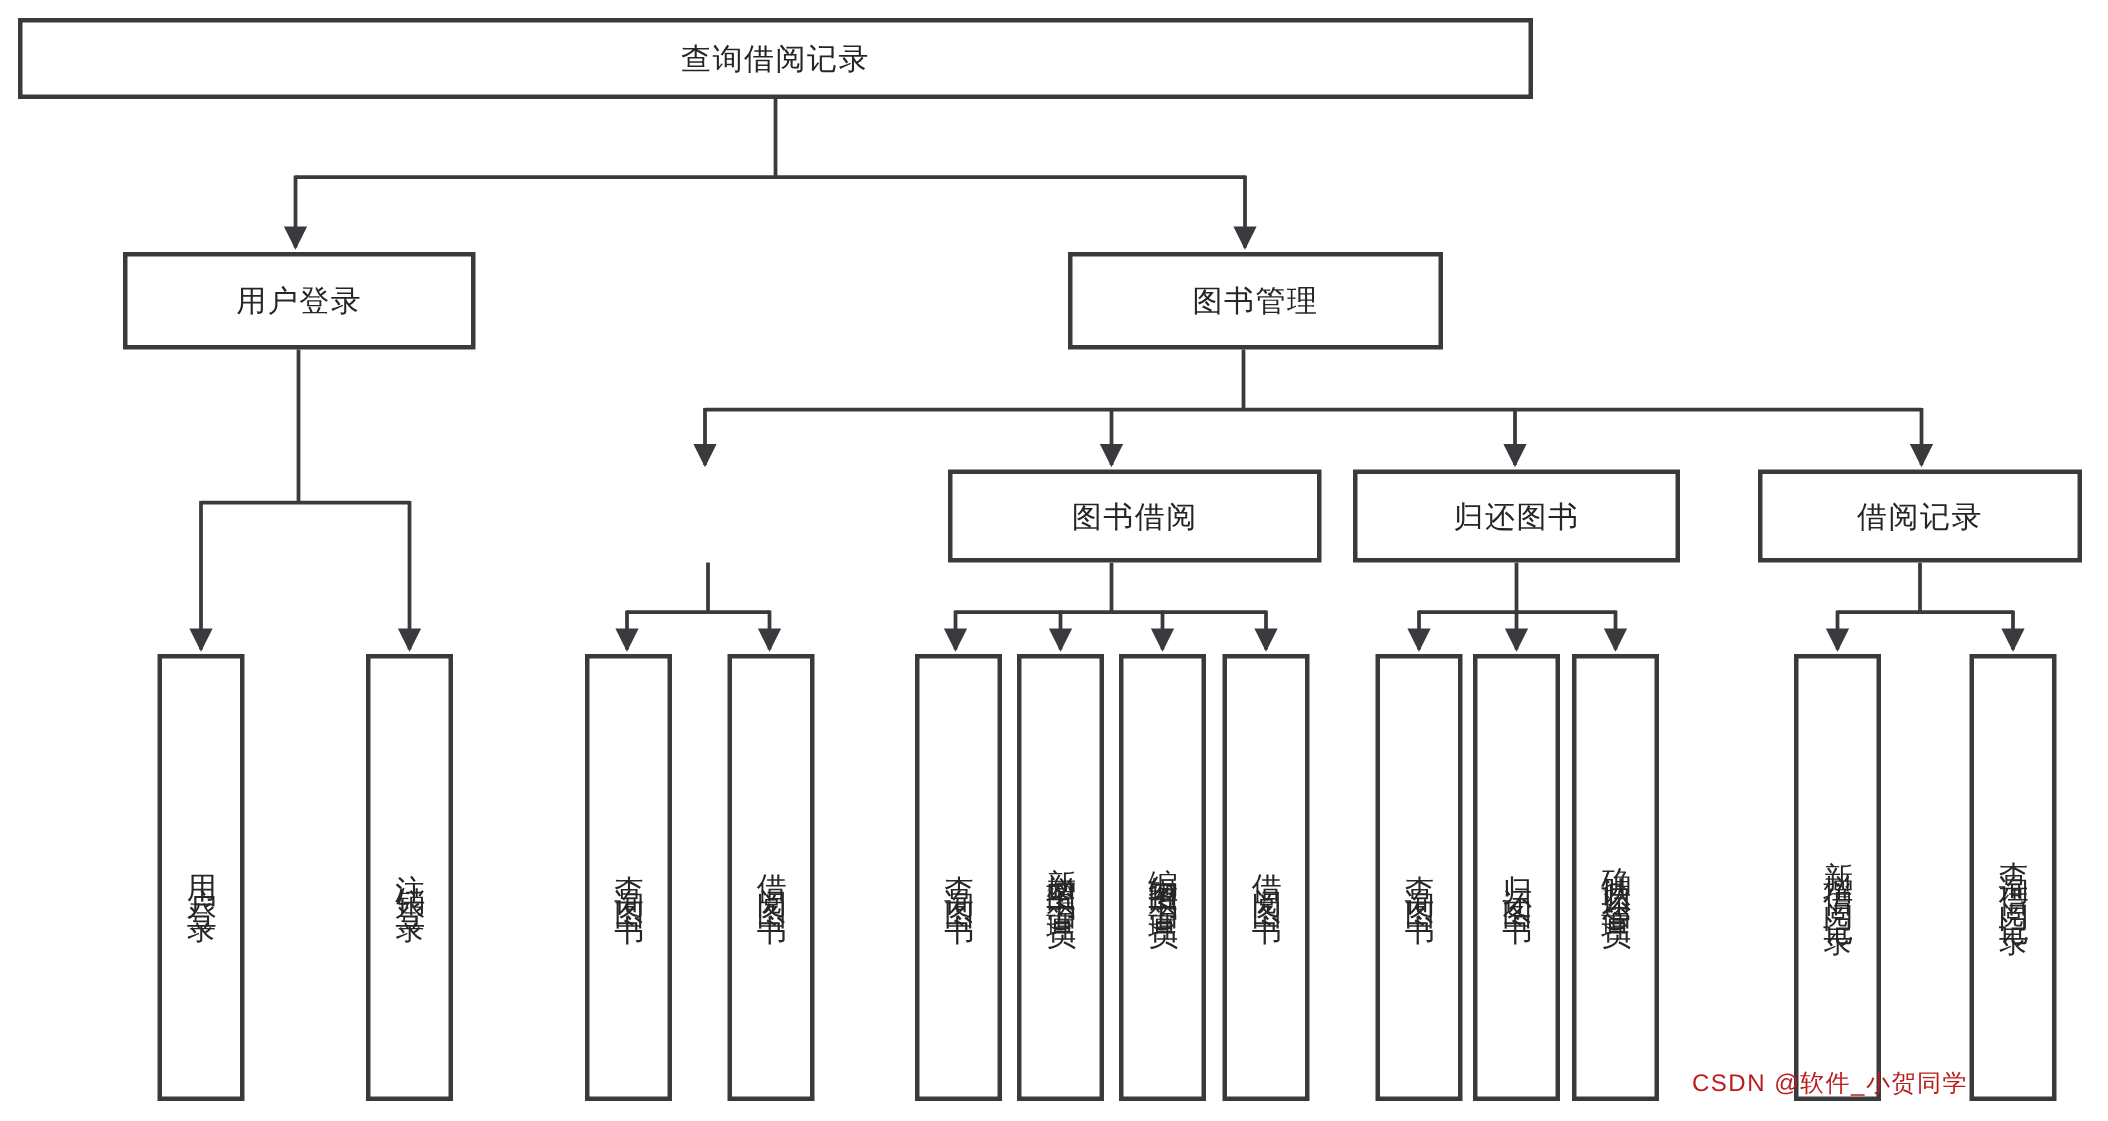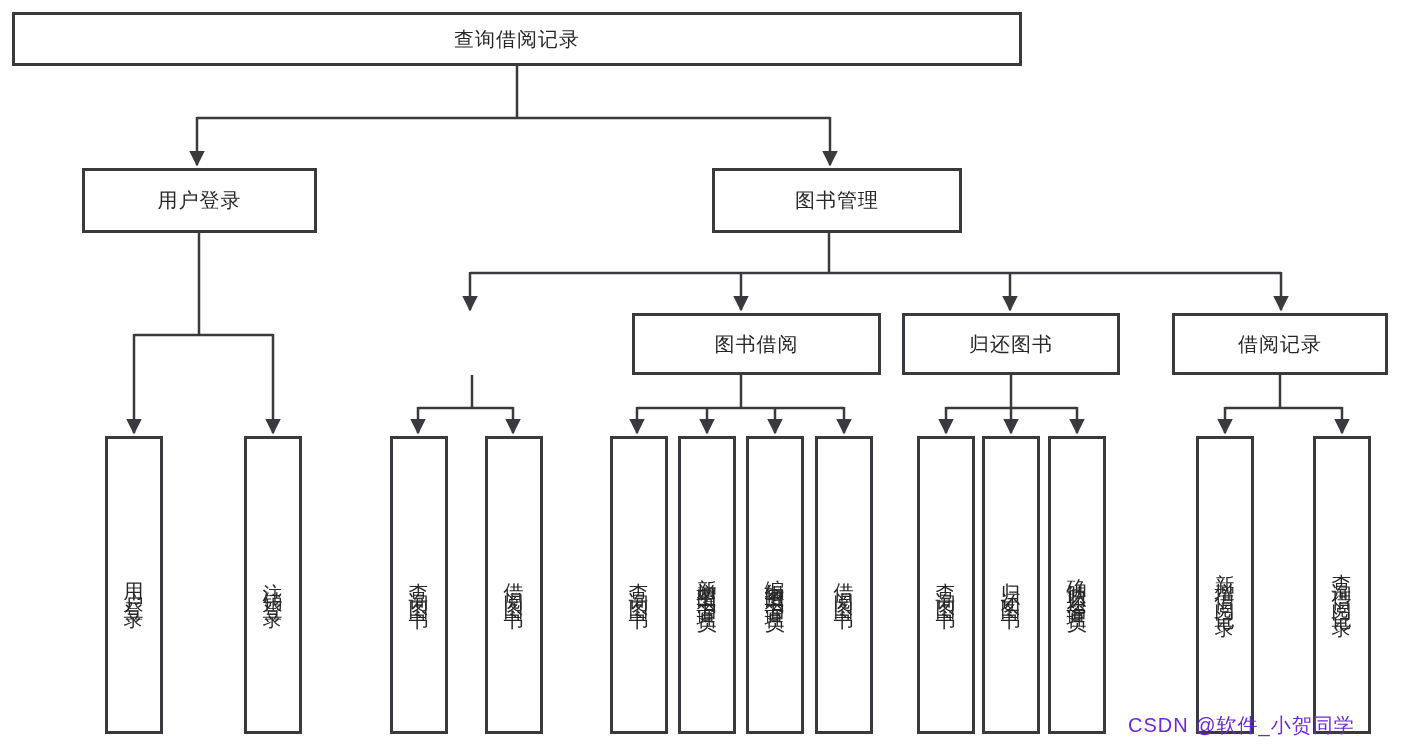--- a/index.html
+++ b/index.html
@@ -18,21 +18,21 @@
   .leaf .vtext{
     writing-mode:vertical-rl;
     text-orientation:mixed;
     letter-spacing:9px;
     line-height:1;
     font-size:20px;
   }
   .leaf .vtext.long{letter-spacing:5px;}
   .watermark{
     position:absolute;left:1128px;top:712px;
-    font-size:20px;color:#6d28d9;letter-spacing:1px;
+    font-size:16px;color:#b91c1c;letter-spacing:1px;
     white-space:nowrap;z-index:5;
   }
 </style>
 </head>
 <body>
 
 <div class="canvas">
 
   <svg class="connectors" viewBox="0 0 1405 747" xmlns="http://www.w3.org/2000/svg">
     <defs>

